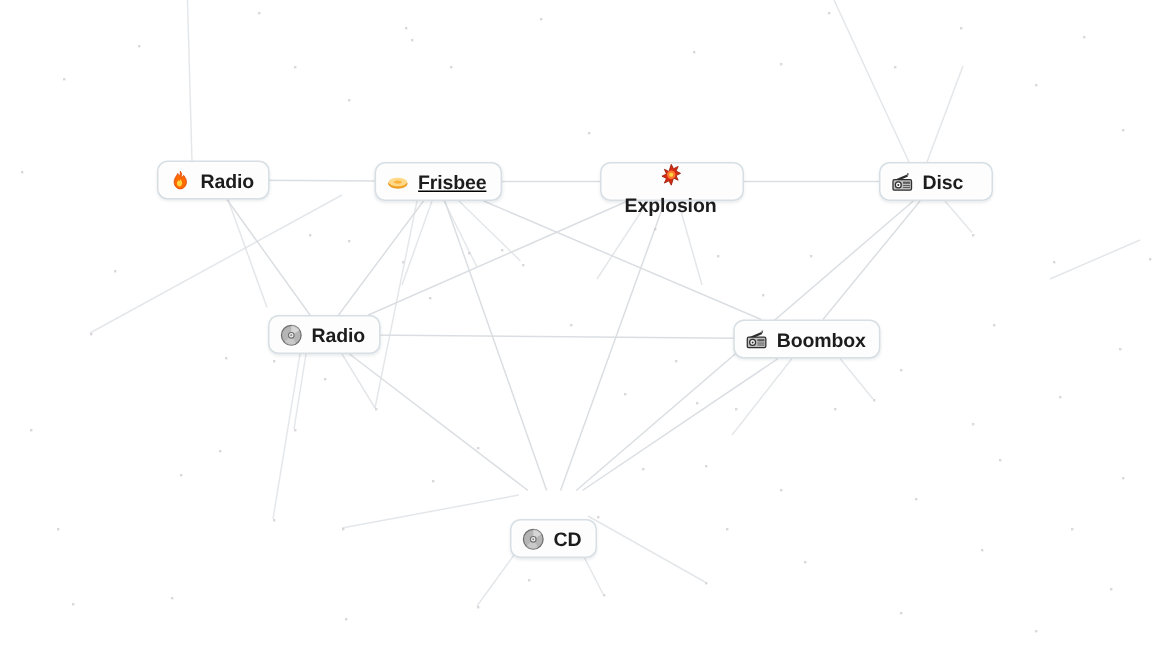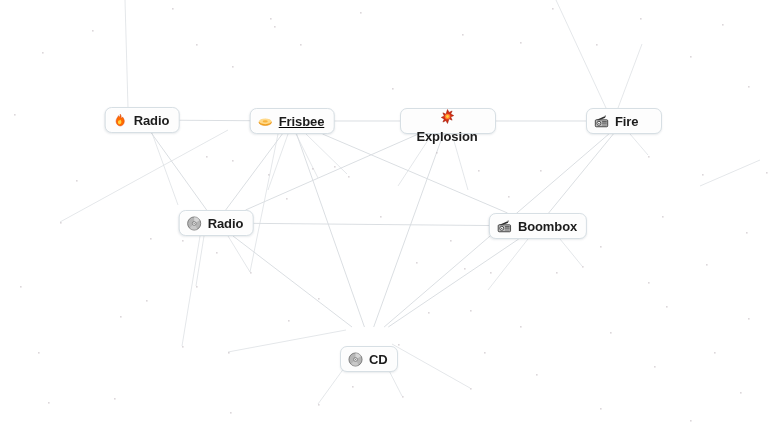--- a/index.html
+++ b/index.html
@@ -220,21 +220,21 @@
         <svg class="node-icon" viewBox="0 0 16 16">
           <path d="M2.2 6.4L11.4 2.4l0.7 1.5-6.0 2.6z" fill="#2e2e2e"></path>
           <rect x="1.4" y="6.2" width="13.2" height="7.4" rx="1.0" fill="#bfbfbf" stroke="#2e2e2e" stroke-width="0.9"></rect>
           <circle cx="5.2" cy="9.9" r="2.1" fill="#ffffff" stroke="#2e2e2e" stroke-width="0.9"></circle>
           <circle cx="5.2" cy="9.9" r="0.7" fill="#2e2e2e"></circle>
           <rect x="8.6" y="7.6" width="5.0" height="1.5" fill="#5a5a5a"></rect>
           <rect x="8.6" y="10.0" width="5.0" height="0.7" fill="#5a5a5a"></rect>
           <rect x="8.6" y="11.4" width="5.0" height="0.7" fill="#5a5a5a"></rect>
           <rect x="11.6" y="1.5" width="0.8" height="1.6" fill="#2e2e2e"></rect>
         </svg>
-        <span class="node-label">Fire</span>
+        <span class="node-label">Disc</span>
       </div>
       <div class="node" style="left: 216px; top: 223px; min-width: 60px; background: rgb(253, 253, 253); border-color: rgb(215, 223, 228);">
         <svg class="node-icon" viewBox="0 0 16 16">
           <circle cx="8" cy="8" r="7.0" fill="#b5b5b5" stroke="#6f6f6f" stroke-width="0.9"></circle>
           <path d="M8 1.0a7 7 0 0 1 6.0 3.4L8 8z" fill="#f0f0f0" opacity="0.55"></path>
           <path d="M3.0 13.1a7 7 0 0 0 8.5 0.9L8 8z" fill="#ffffff" opacity="0.28"></path>
           <circle cx="8" cy="8" r="2.0" fill="#efefef" stroke="#6f6f6f" stroke-width="0.8"></circle>
           <circle cx="8" cy="8" r="0.75" fill="#8a8a8a"></circle>
         </svg>
         <span class="node-label">Radio</span>

